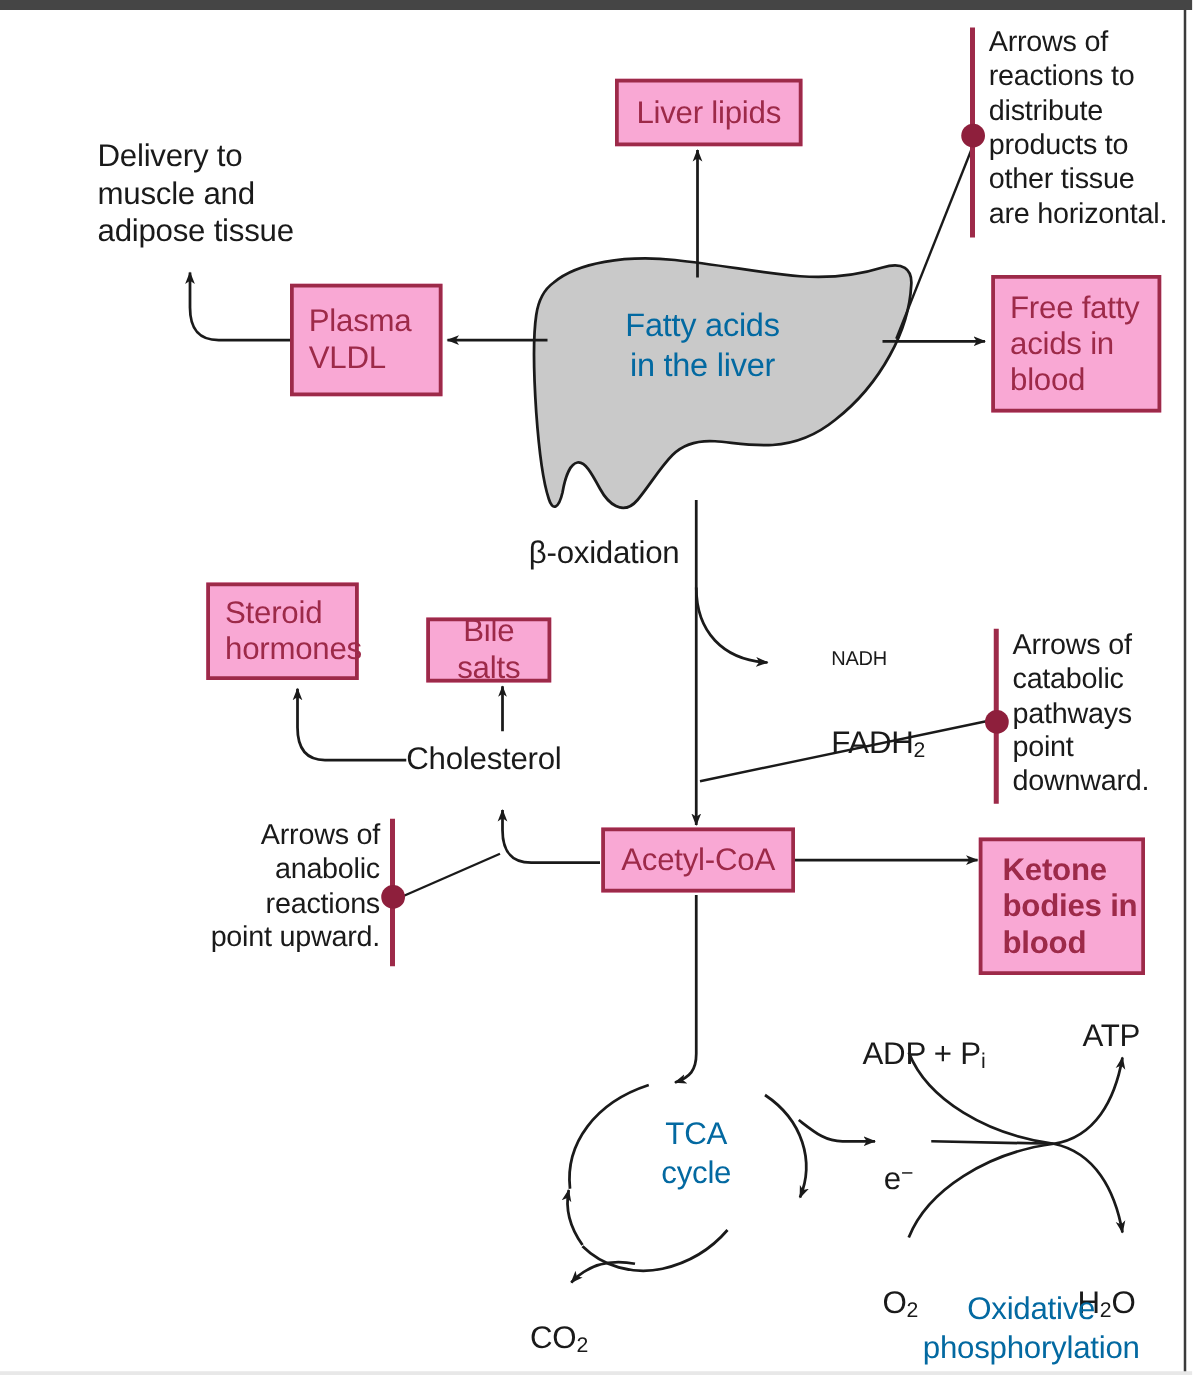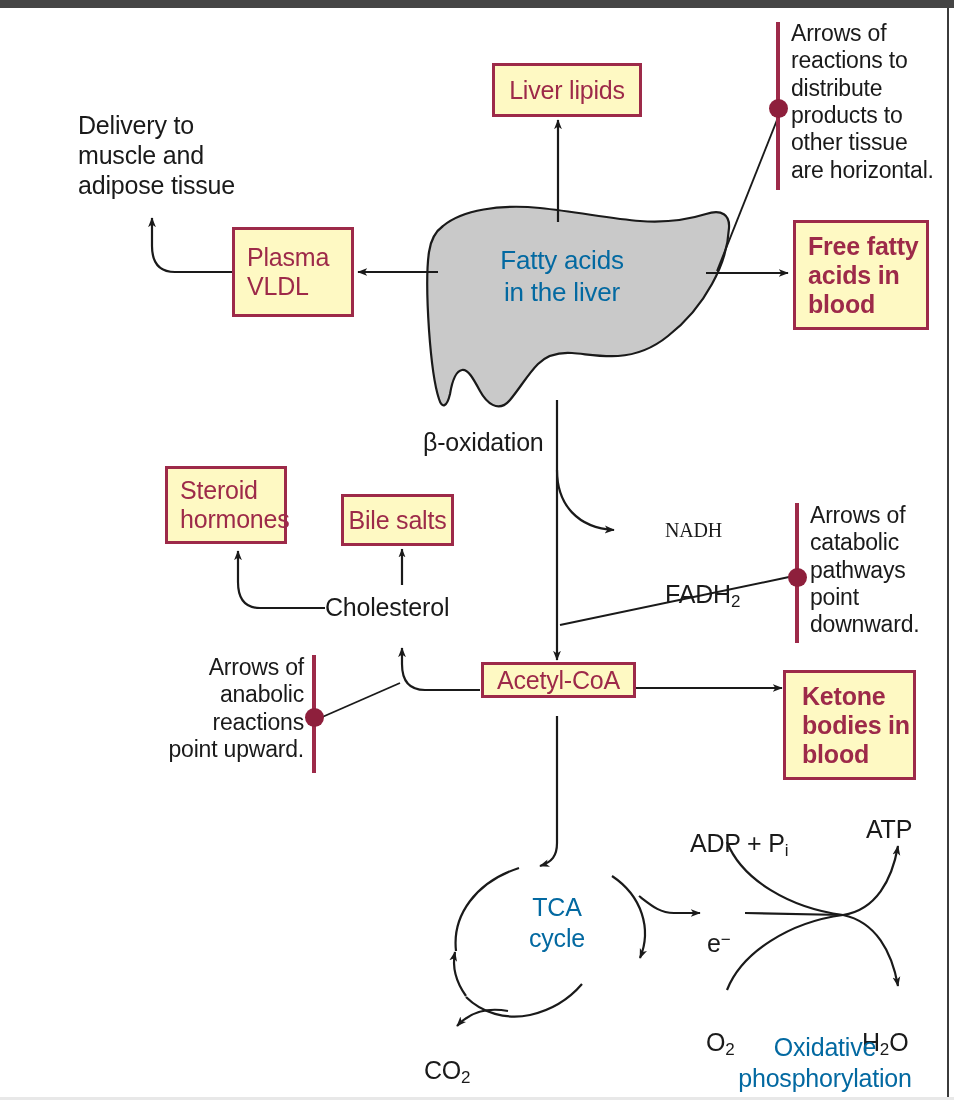--- a/index.html
+++ b/index.html
@@ -37,21 +37,21 @@
   #lines {
     position: absolute; left: 0; top: 0;
     width: 954px; height: 1100px;
     pointer-events: none;
   }
 
   
   .mbox {
     position: absolute;
     border: 3px solid #9d2a49;
-    background: #fef9c3;
+    background: #f9a8d4;
     color: #9d2a49;
     display: flex;
     align-items: center;
     justify-content: center;
     text-align: center;
     line-height: 1.16;
     letter-spacing: -0.2px;
   }
   .mbox.left { justify-content: flex-start; padding-left: 12px; text-align: left; }
 
@@ -175,42 +175,42 @@
 
   <div class="tlabel" style="left:78px; top:110px; width:215px; font-size:25px;">Delivery to
 muscle and
 adipose tissue</div>
 
   <div class="mbox" style="left:492px; top:63px; width:150px; height:54px; font-size:25px;">Liver lipids</div>
 
   <div class="mbox left" style="left:232px; top:227px; width:122px; height:90px; font-size:25px;">Plasma
 VLDL</div>
 
-  <div class="mbox left" style="left:793px; top:220px; width:136px; height:110px; font-size:25px; font-weight:700;">Free fatty
+  <div class="mbox left" style="left:793px; top:220px; width:136px; height:110px; font-size:25px; font-weight:400;">Free fatty
 acids in
 blood</div>
 
   <div class="liver-text" style="left:452px; top:245px; width:220px; font-size:26px;">Fatty acids
 in the liver</div>
 
   <div class="tlabel" style="left:423px; top:427px; font-size:25px;">β-oxidation</div>
 
   <div class="mbox left" style="left:165px; top:466px; width:122px; height:78px; font-size:25px;">Steroid
 hormones</div>
 
-  <div class="mbox" style="left:341px; top:494px; width:113px; height:52px; font-size:25px;">Bile salts</div>
-
-  <div class="tlabel" style="left:665px; top:518px; font-size:20px;font-family:Liberation Serif, serif;">NADH</div>
+  <div class="mbox" style="left:341px; top:494px; width:100px; height:52px; font-size:25px;">Bile salts</div>
+
+  <div class="tlabel" style="left:665px; top:518px; font-size:16px;">NADH</div>
   <div class="tlabel" style="left:665px; top:549px; font-size:25px;">
     <span>FADH</span><sub>2</sub>
   </div>
 
   <div class="tlabel" style="left:325px; top:592px; font-size:25px;">Cholesterol</div>
 
-  <div class="mbox" style="left:481px; top:662px; width:155px; height:36px; font-size:25px;">Acetyl-CoA</div>
+  <div class="mbox" style="left:481px; top:662px; width:155px; height:52px; font-size:25px;">Acetyl-CoA</div>
 
   <div class="mbox left" style="left:783px; top:670px; width:133px; height:110px; font-size:25px; font-weight:600;padding-left:16px;">Ketone
 bodies
 in blood</div>
 
   <div class="liver-text" style="left:498px; top:892px; width:118px; font-size:25px;">TCA
 cycle</div>
 
   <div class="tlabel" style="left:424px; top:1025px; font-size:25px;">
     <span>CO</span><sub>2</sub>

